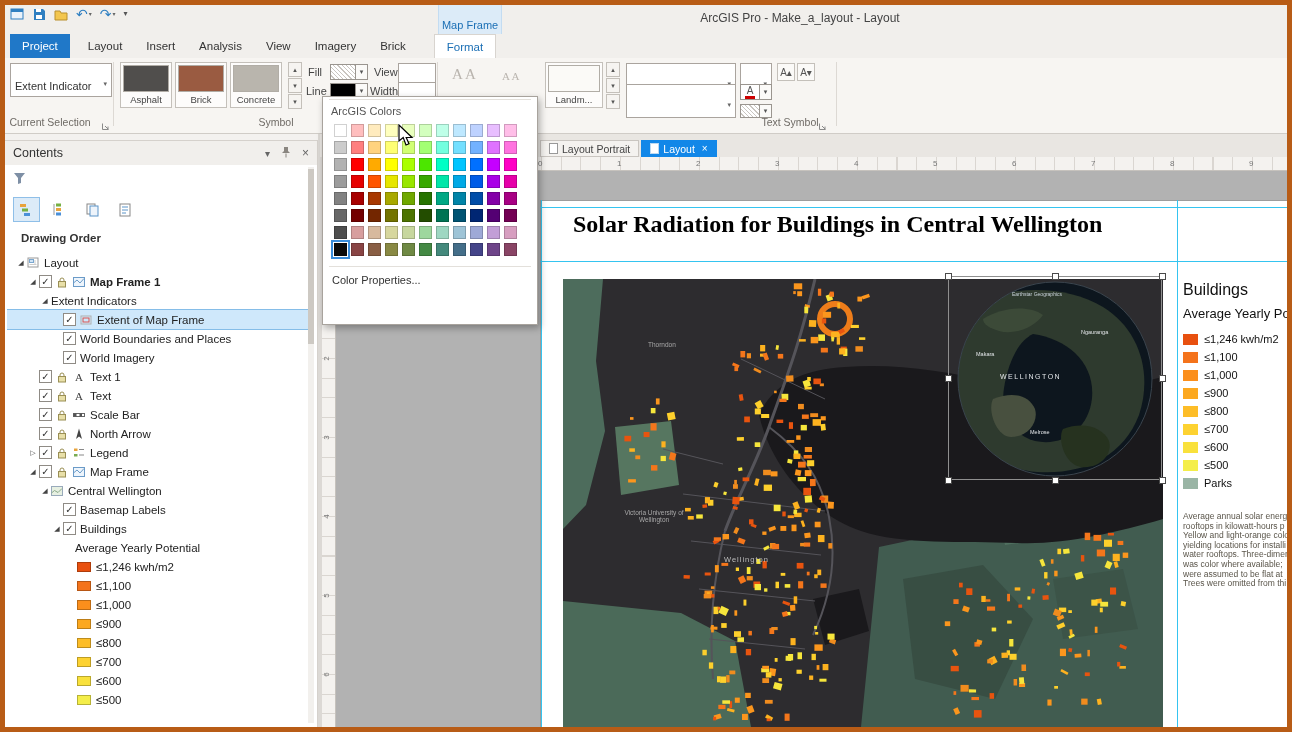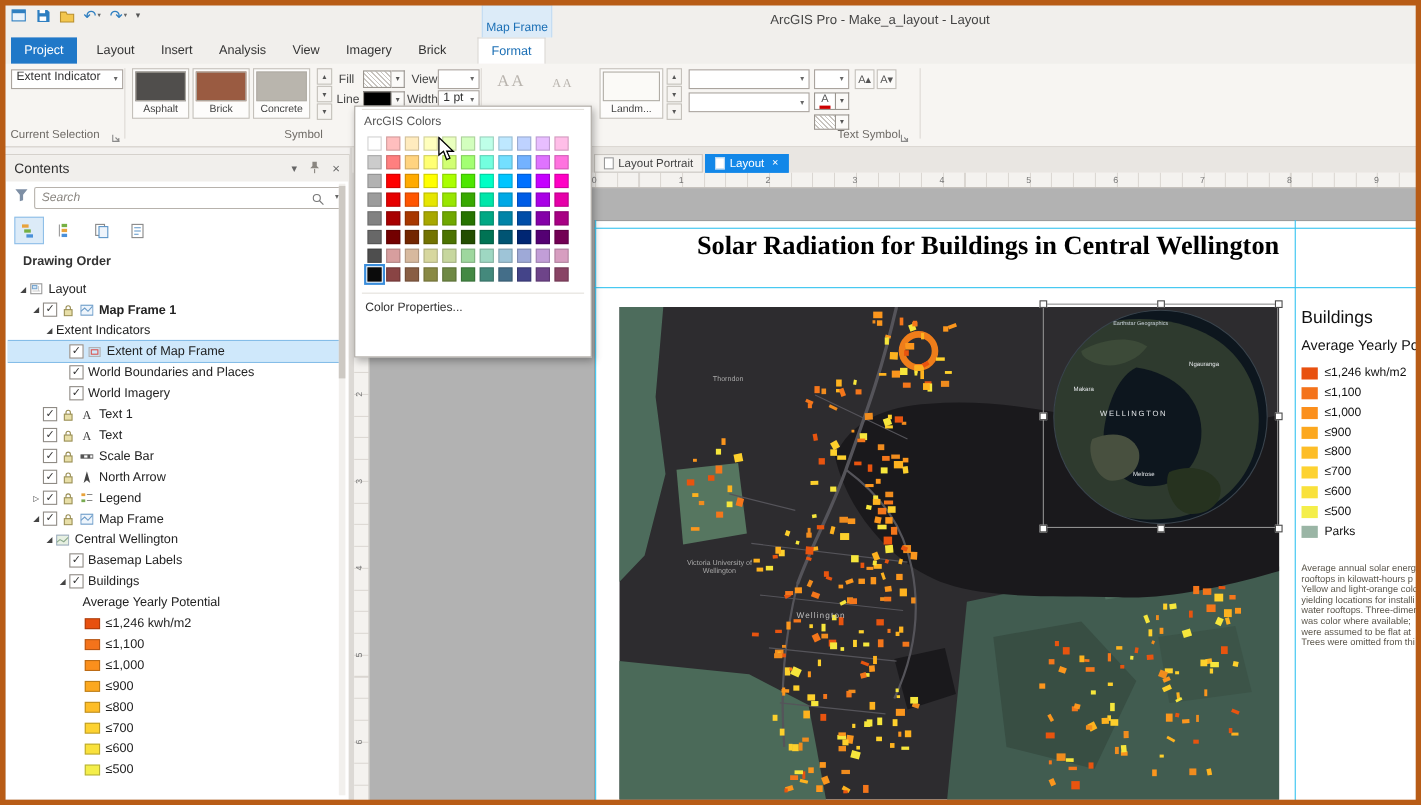--- a/index.html
+++ b/index.html
@@ -17,21 +17,21 @@
 .tabrow{position:absolute;left:0;top:34px;width:100%;height:24px;display:flex;align-items:stretch;padding-left:10px;background:#f1efec}
 .rtab{display:flex;align-items:center;padding:0 12px;font-size:11.5px;color:#333}
 .rtab.backstage{background:#2078c8;color:#fff;margin-right:6px}
 .rtab.ctx{margin-left:16px}
 .rtab.active{background:#fff;color:#1b6fb5;border:1px solid #d8d4cf;border-bottom:none}
 
 .ribbon{position:absolute;left:0;top:58px;width:100%;height:76px;background:#f7f5f2;border-bottom:1px solid #d0ccc7}
 .gsep{position:absolute;top:4px;height:64px;width:1px;background:#ddd9d4}
 .grplabel{position:absolute;font-size:10.5px;color:#6f6b66;text-align:center}
 .riblabel{position:absolute;font-size:11px;color:#444;white-space:nowrap}
-.combo{position:absolute;height:18px;background:#fff;border:1px solid #aaa49e;font-size:11px;color:#333;display:flex;align-items:flex-end;padding:4px 4px}
+.combo{position:absolute;height:18px;background:#fff;border:1px solid #aaa49e;font-size:11px;color:#333;display:flex;align-items:flex-start;padding:16px 4px}
 .combo .caret{margin-left:auto;font-size:7px;color:#666}
 .colorbtn{position:absolute;width:26px;height:16px;border:1px solid #9a958f}
 .caretbtn{position:absolute;width:12px;height:16px;border:1px solid #9a958f;border-left:none;font-size:7px;color:#555;display:flex;align-items:center;justify-content:center;background:#fbfaf8}
 .hatch{background:repeating-linear-gradient(45deg,#ffffff 0 2px,#c9c5c0 2px 3px)}
 #sym-gallery{position:absolute;left:120px;top:4px;display:flex;gap:3px}
 .gtile{width:52px;height:46px;border:1px solid #c4c0ba;background:#fdfcfb;display:flex;flex-direction:column}
 .gsw{flex:1;margin:2px;border:1px solid #b1ada6}
 .glab{font-size:9.5px;color:#444;text-align:center;padding-bottom:2px;white-space:nowrap;overflow:hidden}
 .galbtns{position:absolute;width:14px}
 .galbtn{width:14px;height:15px;border:1px solid #c4c0ba;background:#f6f4f1;font-size:7px;color:#555;display:flex;align-items:center;justify-content:center;margin-bottom:1px}
@@ -83,21 +83,21 @@
 .vactive .vicon{border-color:#bcd9f2}
 .rcorner{position:absolute;left:322px;top:157px;width:14px;height:14px;background:#efede9;border-right:1px solid #c6c2bd;border-bottom:1px solid #c6c2bd;z-index:2}
 .hruler{position:absolute;left:336px;top:157px;width:956px;height:14px;background:#f4f2ef;border-bottom:1px solid #c6c2bd;background-image:repeating-linear-gradient(90deg,#dad6d1 0 1px,transparent 1px 19.75px);background-position:205px 0}
 .rnum{position:absolute;top:2px;font-size:8px;color:#777}
 .vruler{position:absolute;left:322px;top:171px;width:14px;height:557px;background:#f4f2ef;border-right:1px solid #c6c2bd;background-image:repeating-linear-gradient(180deg,#dad6d1 0 1px,transparent 1px 19.75px);background-position:0 29px}
 .rnumv{position:absolute;left:2px;font-size:8px;color:#777;transform:rotate(-90deg)}
 .canvas{position:absolute;left:336px;top:171px;width:956px;height:557px;background:#b2b2b2;overflow:hidden}
 .page{position:absolute;left:204px;top:29px;width:872px;height:700px;background:#fff;border:1px solid #9c9c9c}
 .guide-h{position:absolute;height:1px;background:#35c4f0}
 .guide-v{position:absolute;width:1px;background:#35c4f0}
-.pg-title{position:absolute;left:227px;top:40px;width:600px;text-align:right;font-family:"Liberation Serif",serif;font-weight:bold;font-size:24px;color:#000;white-space:nowrap}
+.pg-title{position:absolute;left:237px;top:40px;width:600px;text-align:left;font-family:"Liberation Serif",serif;font-weight:bold;font-size:24px;color:#000;white-space:nowrap}
 .mapsvg{position:absolute;left:227px;top:108px}
 .maplab{position:absolute;font-size:6.5px;color:#a8a8a8;white-space:nowrap}
 .inslab{position:absolute;color:#e3e6e9;white-space:nowrap}
 .selbox{position:absolute;left:612px;top:105px;width:214px;height:204px;border:1px solid #8f8f8f}
 .handle{position:absolute;width:7px;height:7px;background:#fff;border:1px solid #4a4a4a;z-index:6}
 .pg-legend{position:absolute;left:847px;top:110px;width:106px;height:440px;overflow:hidden}
 .lg-title{font-size:16px;color:#111;white-space:nowrap}
 .lg-sub{font-size:13px;color:#111;margin-top:7px;white-space:nowrap}
 #pg-legend-items{margin-top:9px}
 .lgrow{display:flex;align-items:center;gap:6px;height:18px}
@@ -255,28 +255,20 @@
               <path d="M3 1h4v4l2 2H1l2-2z" fill="#8a8680"></path>
               <rect x="4.5" y="7.5" width="1" height="4" fill="#8a8680"></rect>
             </svg></span>
         <span style="font-size:12px">×</span>
       </span>
     </div>
     <div class="searchrow">
       <span><svg width="13" height="13">
             <path d="M1 1h11L8 6v5l-3 1V6z" fill="#7e8fa5"></path>
           </svg></span>
-      <span class="searchwrap">
-        <input class="search" placeholder="Search" style="">
-        <span class="srch-ic"><svg width="12" height="12">
-              <circle cx="5" cy="5" r="3.2" fill="none" stroke="#777"></circle>
-              <path d="M7.5 7.5L11 11" stroke="#777"></path>
-            </svg></span>
-        <span class="srch-caret">▾</span>
-      </span>
     </div>
     <div class="vtools">
       <span class="vtool on">
           <svg width="16" height="16">
             <rect x="1" y="2" width="6" height="3" fill="#e8a33d"></rect>
             <rect x="3" y="6.5" width="6" height="3" fill="#76b043"></rect>
             <rect x="5" y="11" width="6" height="3" fill="#4a90d9"></rect>
           </svg>
         </span>
       <span class="vtool">

